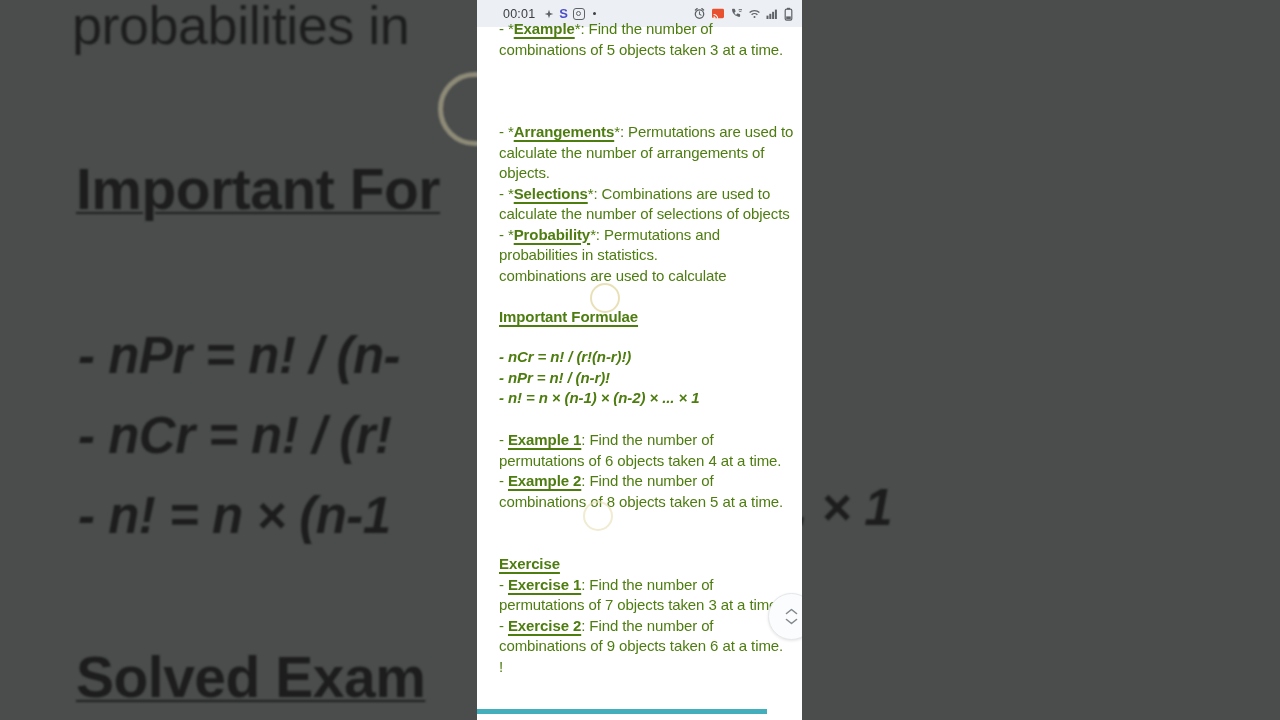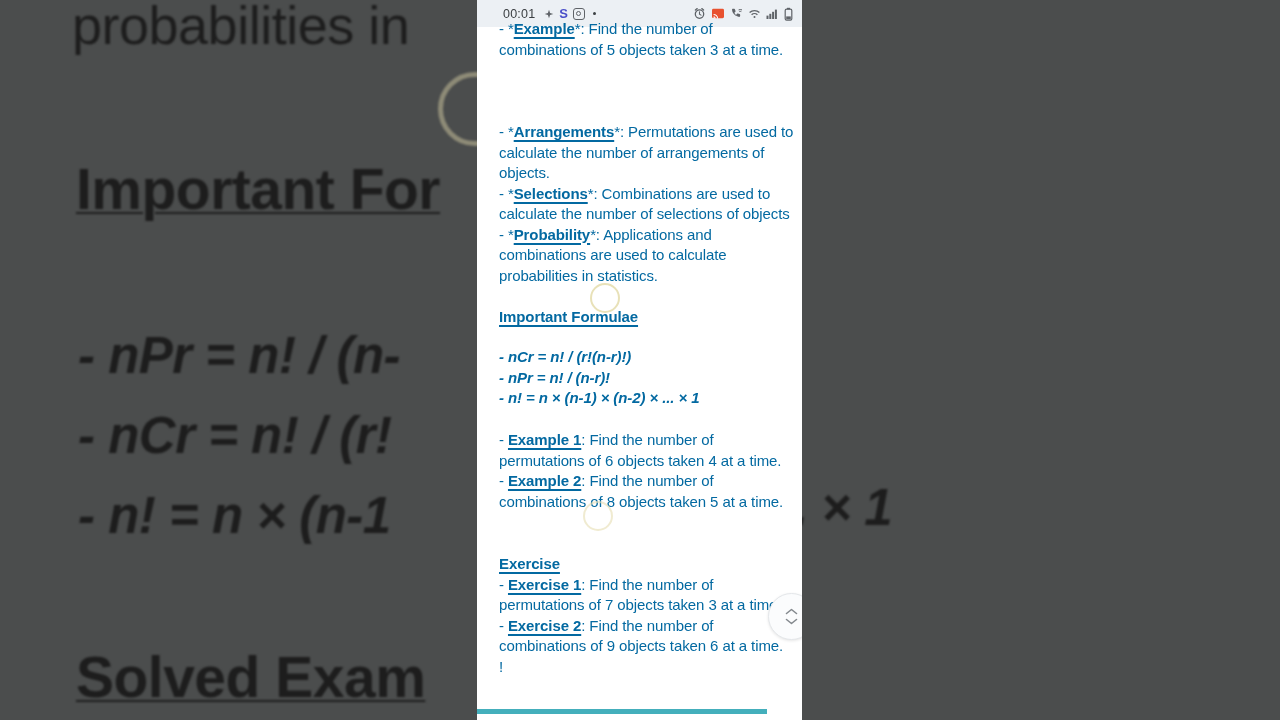--- a/index.html
+++ b/index.html
@@ -27,21 +27,21 @@
   .sb-right{display:flex;align-items:center;gap:5px;margin-left:auto;margin-right:9px;}
   .s-badge{font-weight:700;font-size:13px;color:#4a4fc9;line-height:1;}
   .insta{position:relative;width:10px;height:10px;border:1.5px solid #5f6368;border-radius:3px;}
   .insta::after{content:"";position:absolute;left:2px;top:2px;width:3.5px;height:3.5px;
                 border:1.3px solid #5f6368;border-radius:50%;}
   .sb-dot{width:3.5px;height:3.5px;border-radius:50%;background:#3c4043;margin-left:3px;}
   .sb-ico{display:block;}
 
   
   .doc{position:absolute;left:0;top:27px;width:325px;height:693px;}
-  .doc-block{position:absolute;left:22px;font-size:15px;color:#0369a1;letter-spacing:-0.1px;}
+  .doc-block{position:absolute;left:22px;font-size:15px;color:#4d7c0f;letter-spacing:-0.1px;}
   .t-line{white-space:nowrap;line-height:20.5px;height:20.5px;}
   .b{font-weight:700;}
   .i{font-style:italic;}
   .u{text-decoration:underline;text-underline-offset:2.5px;text-decoration-thickness:1.5px;}
   .blk-1{top:-8px;}   
   .blk-2{top:54px;}
   .blk-3{top:95px;}
   .blk-4{top:280px;}
   .blk-5{top:320px;}
   .blk-6{top:403px;}
@@ -132,23 +132,23 @@
       <div class="doc-block blk-1">
           <div class="t-line"><span>- *</span><span class="b u">Example</span><span>*: Find the number of</span></div>
           <div class="t-line"><span>combinations of 5 objects taken 3 at a time.</span></div>
         </div>
       <div class="doc-block blk-3">
           <div class="t-line"><span>- *</span><span class="b u">Arrangements</span><span>*: Permutations are used to</span></div>
           <div class="t-line"><span>calculate the number of arrangements of</span></div>
           <div class="t-line"><span>objects.</span></div>
           <div class="t-line"><span>- *</span><span class="b u">Selections</span><span>*: Combinations are used to</span></div>
           <div class="t-line"><span>calculate the number of selections of objects</span></div>
-          <div class="t-line"><span>- *</span><span class="b u">Probability</span><span>*: Applications and</span></div>
+          <div class="t-line"><span>- *</span><span class="b u">Probability</span><span>*: Permutations and</span></div>
+          <div class="t-line"><span>probabilities in statistics.</span></div>
           <div class="t-line"><span>combinations are used to calculate</span></div>
-          <div class="t-line"><span>probabilities in statistics.</span></div>
         </div>
       <div class="doc-block blk-4">
           <div class="t-line"><span class="b u">Important Formulae</span></div>
         </div>
       <div class="doc-block blk-5">
           <div class="t-line"><span class="b i">- nCr = n! / (r!(n-r)!)</span></div>
           <div class="t-line"><span class="b i">- nPr = n! / (n-r)!</span></div>
           <div class="t-line"><span class="b i">- n! = n × (n-1) × (n-2) × ... × 1</span></div>
         </div>
       <div class="doc-block blk-6">

